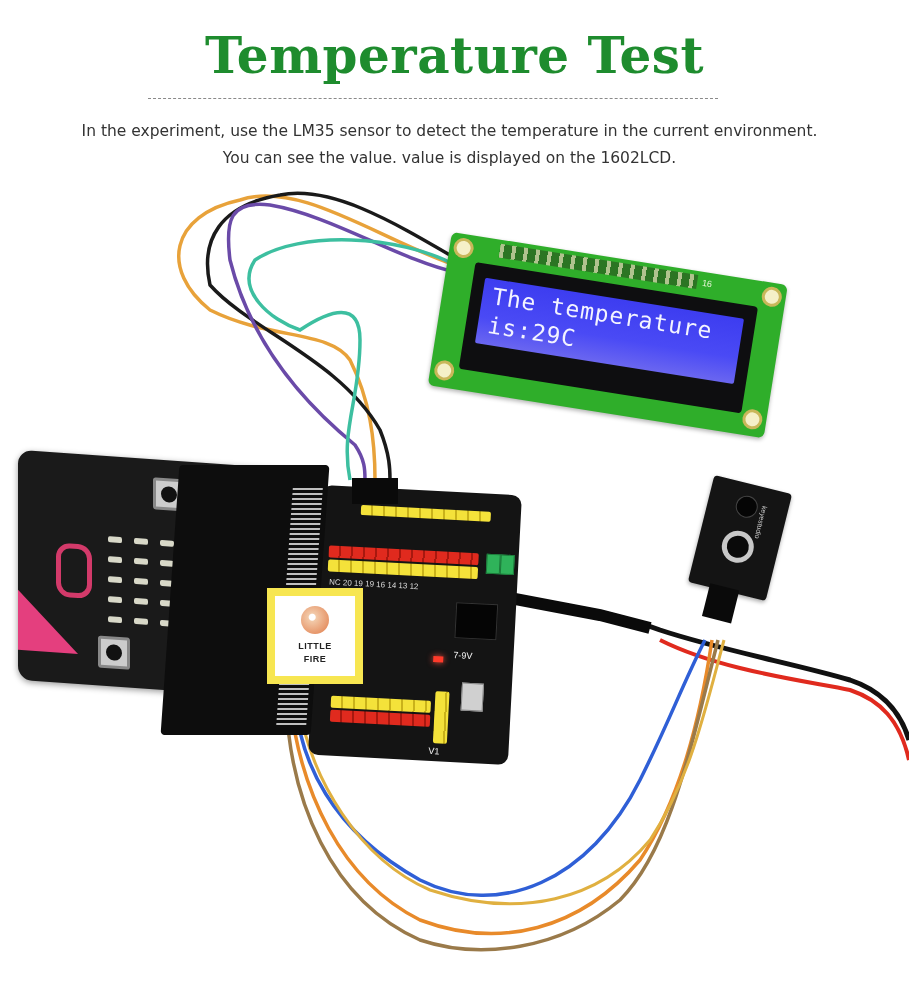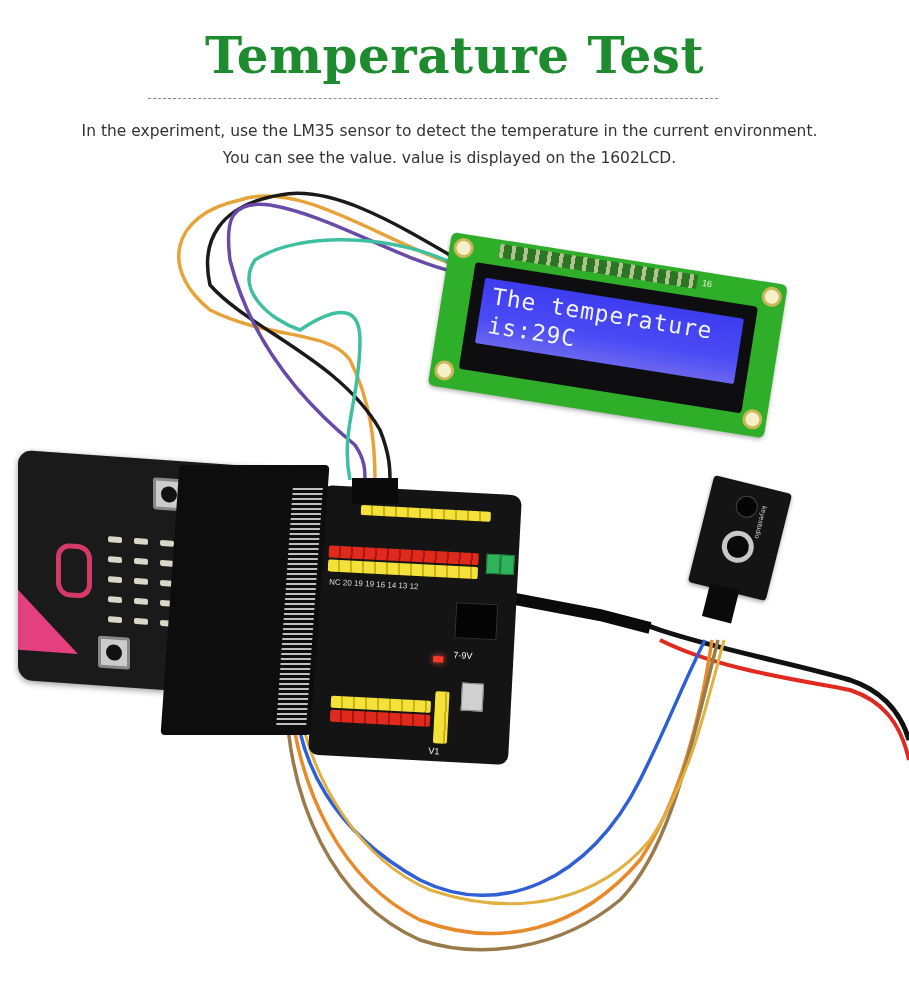--- a/index.html
+++ b/index.html
@@ -212,20 +212,27 @@
       <div class="hdr-row hdr-yellow" style="left:124px; top:200px; width:14px; height:52px;"></div>
       <div class="volt-label" style="left:120px; top:255px;">V1</div>
     </div>
     <div class="edge-conn">
       <div class="edge-pins"></div>
     </div>
   </div>
 
   <div style="position:absolute; left:352px; top:478px; width:46px; height:26px; background:#0a0a0a;"></div>
 
+  <div class="wm">
+    <div class="wm-inner">
+      <div class="wm-icon"></div>
+      <div class="wm-text1">LITTLE</div>
+      <div class="wm-text2">FIRE</div>
+    </div>
+  </div>
 
   <div class="sensor">
     <div class="sensor-chip"></div>
     <div class="sensor-ring"></div>
     <div class="sensor-label">keyestudio</div>
     <div class="sensor-conn"></div>
   </div>
 </div>
 
 </body></html>

